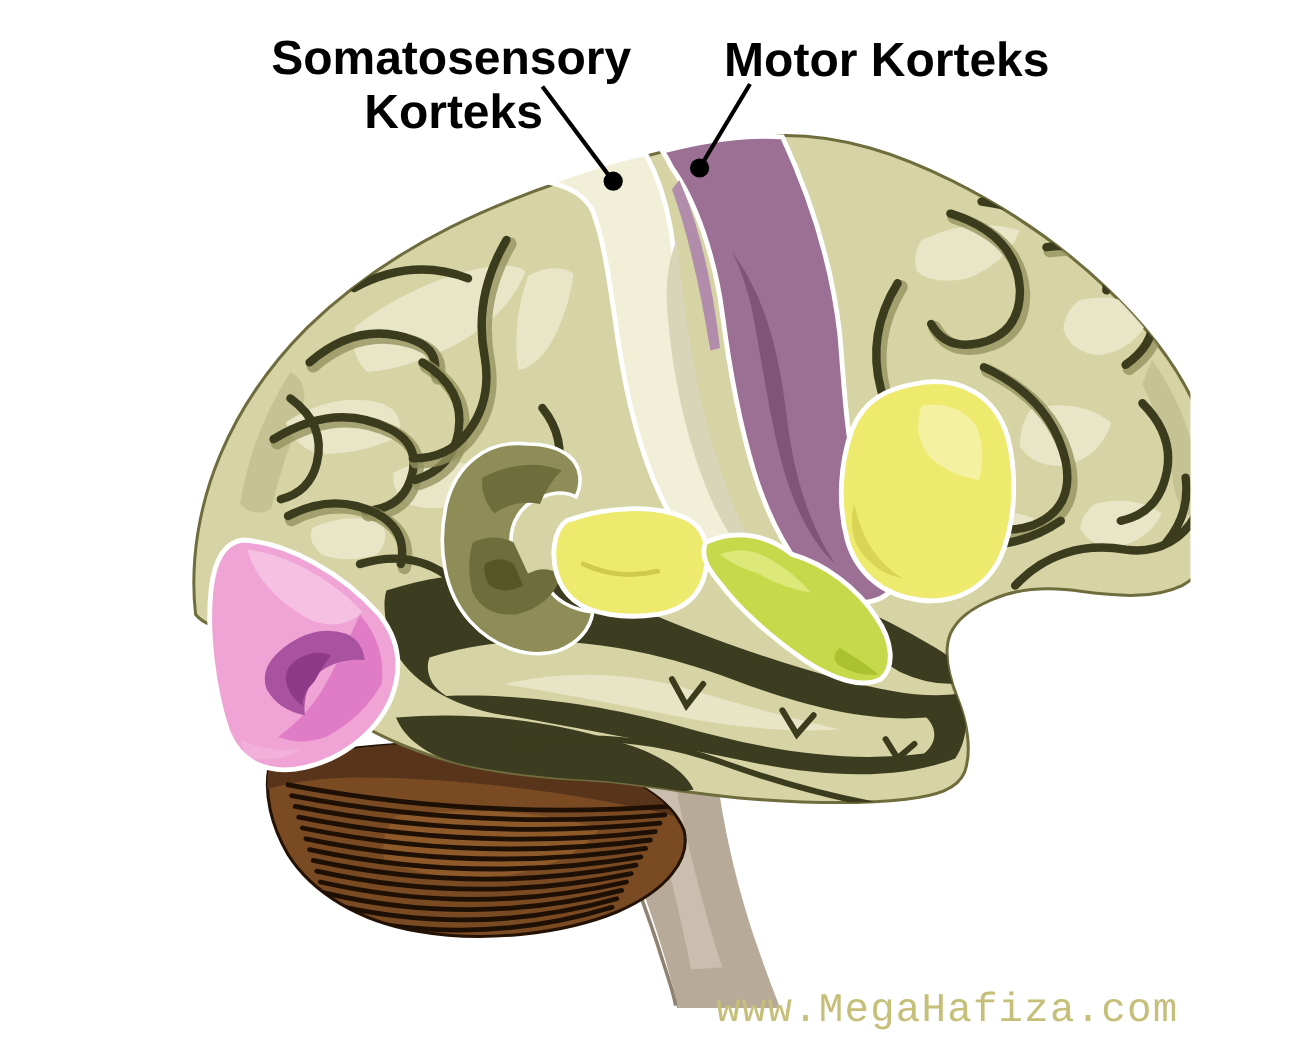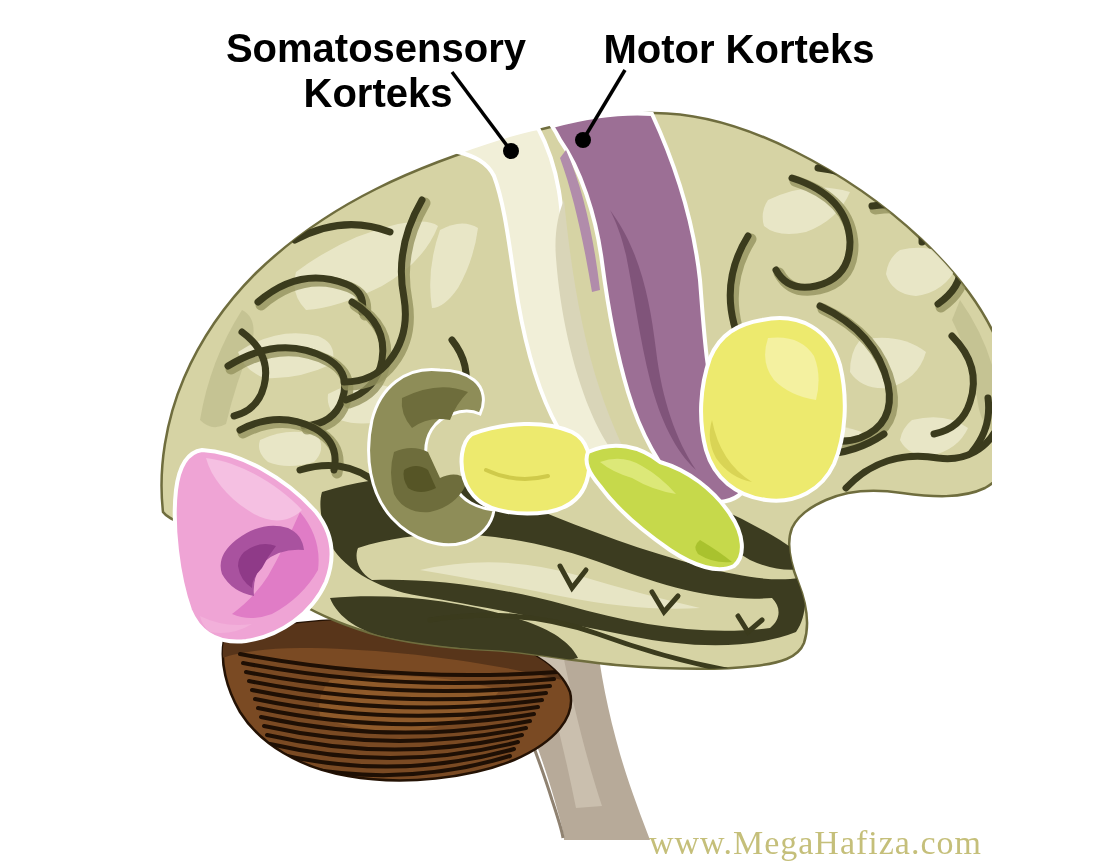--- a/index.html
+++ b/index.html
@@ -1,21 +1,21 @@
 <!DOCTYPE html>
 <html><head>
 <meta charset="utf-8">
 <style>
   html,body{margin:0;padding:0;background:#ffffff;}
   .stage{position:relative;width:992px;height:864px;background:#ffffff;overflow:hidden;
          font-family:"Liberation Sans",sans-serif;}
   .stage svg{position:absolute;left:0;top:0;}
   .label-text{font-family:"Liberation Sans",sans-serif;font-weight:bold;font-size:40px;fill:#000;}
   .watermark{position:absolute;right:10px;bottom:2px;font-size:34px;letter-spacing:1px;
-             color:#c5bf7a;font-family:Liberation Serif, serif;}
+             color:#c5bf7a;font-family:Liberation Mono, monospace;}
   .sul{fill:none;stroke:#3b3b1d;stroke-width:7;stroke-linecap:round;stroke-linejoin:round;}
   .sulthin{fill:none;stroke:#3b3b1d;stroke-width:5;stroke-linecap:round;}
   .sulsh{fill:none;stroke:#95935f;stroke-width:11;stroke-linecap:round;opacity:.8;}
   .hl{fill:#e9e7c8;opacity:.95;}
   .hl2{fill:#e7e5c5;}
   .shade{fill:#c2bf90;opacity:.85;}
   .darkband{fill:#3c3c20;}
   .cb-stripe{fill:none;stroke:#1e0f04;stroke-width:4;stroke-linecap:round;}
   .leader{stroke:#000;stroke-width:3.5;}
 </style>

